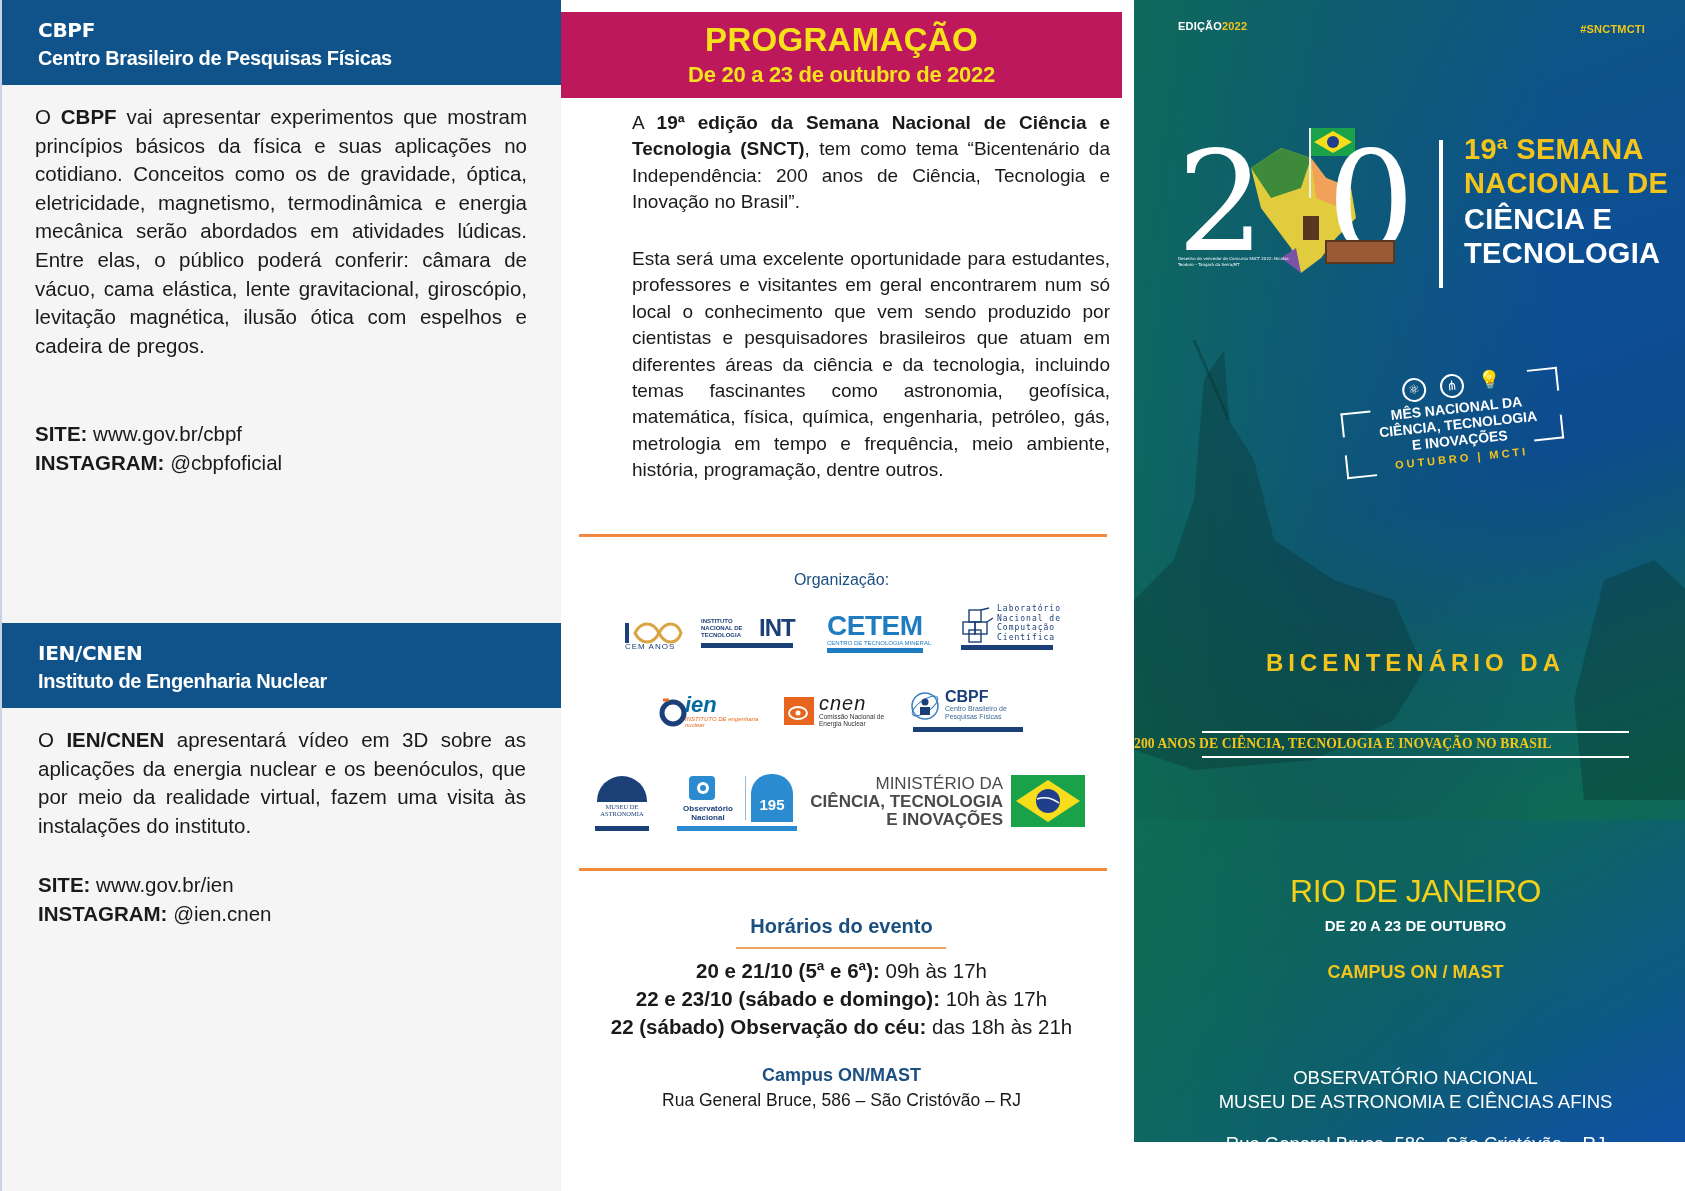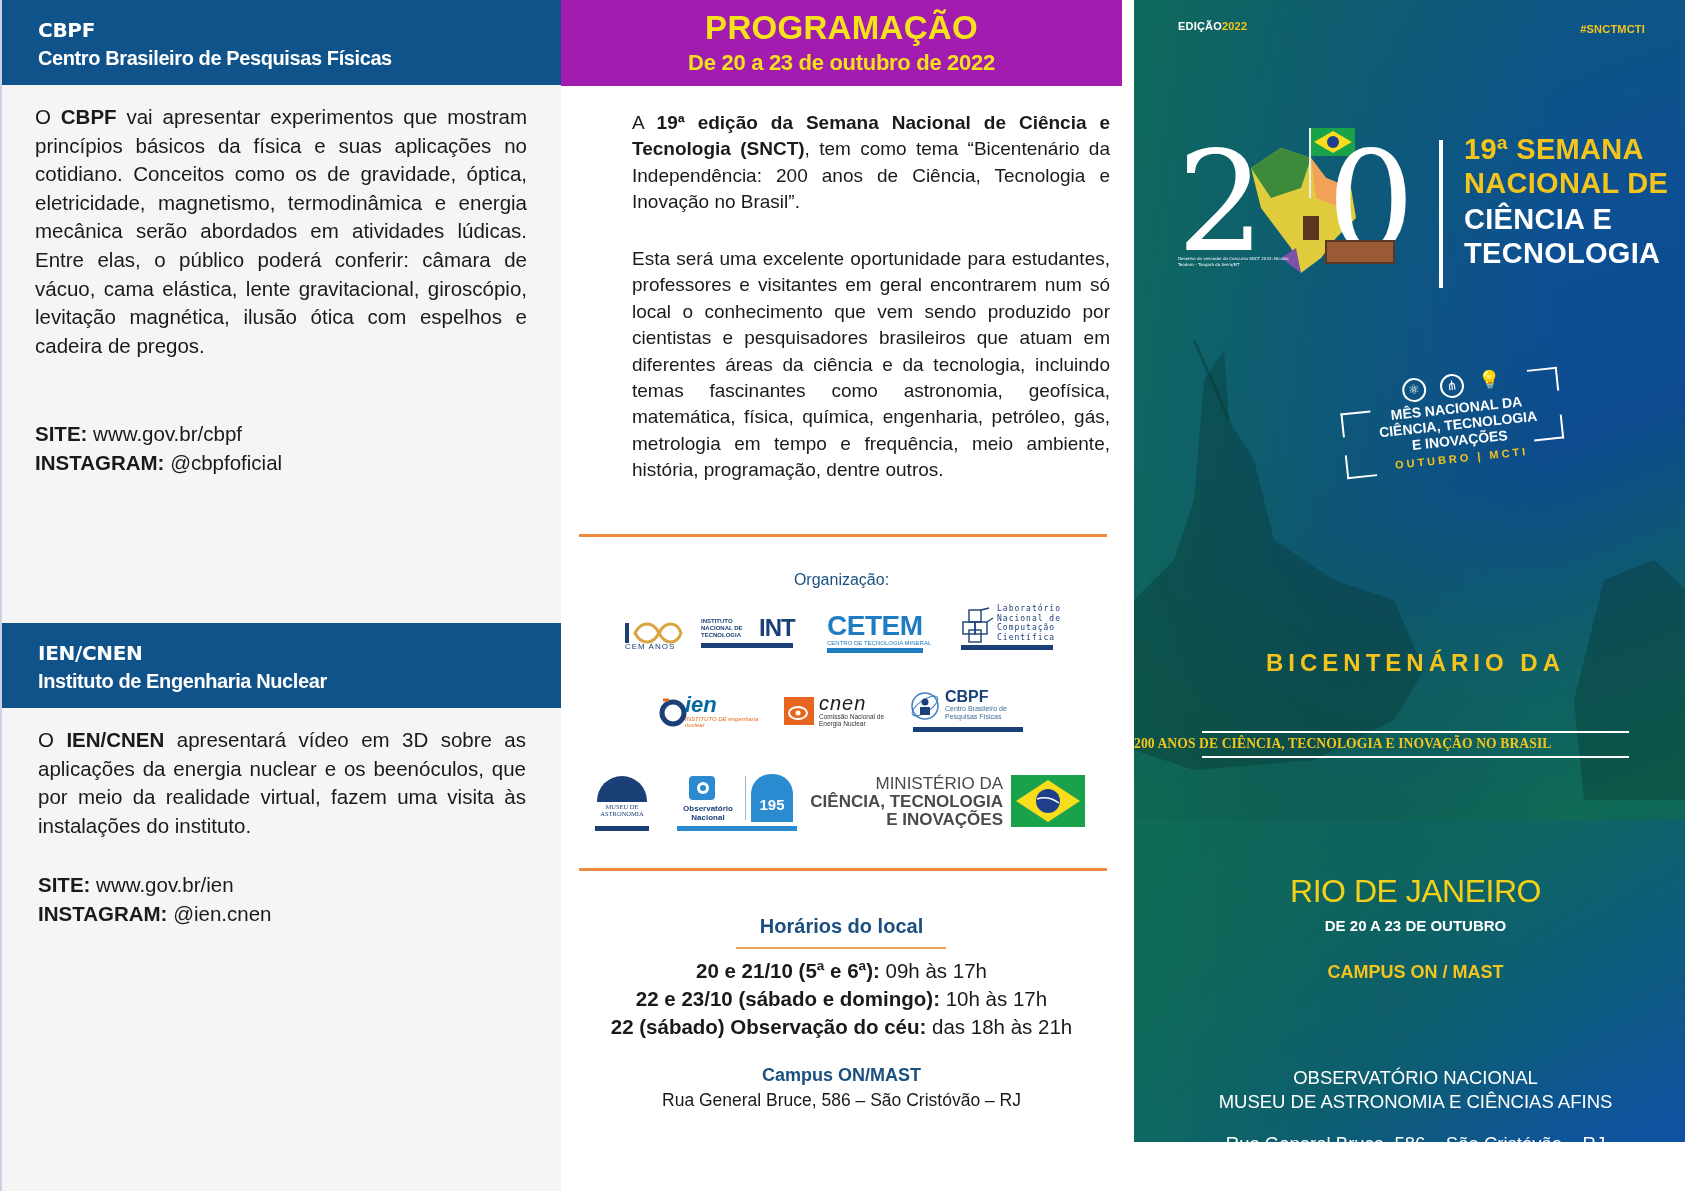--- a/index.html
+++ b/index.html
@@ -11,21 +11,21 @@
   .inst-header { position: absolute; left: 0; width: 561px; height: 85px; background: #10538a; color: #fff; padding: 16px 0 0 36px; }
   .inst-header .abbr { font-size: 20px; font-weight: bold; line-height: 28px; letter-spacing: -0.3px; }
   .inst-header .full { font-size: 20px; font-weight: bold; line-height: 28px; letter-spacing: -0.4px; font-family: "Liberation Sans", sans-serif; }
   .inst-body { position: absolute; left: 33px; width: 492px; font-size: 20.5px; line-height: 28.6px; text-align: justify; color: #1a1a1a; font-family: "Liberation Sans", sans-serif; }
   .inst-body b { font-weight: bold; }
   .inst-links { position: absolute; left: 33px; font-size: 20.5px; line-height: 28.6px; color: #1a1a1a; font-family: "Liberation Sans", sans-serif; }
   .inst-links b { font-weight: bold; }
 
   
   .col-mid { position: absolute; left: 561px; top: 0; width: 561px; height: 1191px; background: #ffffff; }
-  .prog-header { position: absolute; left: 0; top: 0; width: 561px; height: 86px; background: #a21caf; text-align: center; }
+  .prog-header { position: absolute; left: 0; top: 12px; width: 561px; height: 86px; background: #be185d; text-align: center; }
   .prog-title { color: #f6e21a; font-size: 33px; font-weight: bold; padding-top: 8px; line-height: 40px; letter-spacing: 0.3px; font-family: "Liberation Sans", sans-serif; }
   .prog-sub { color: #f6e21a; font-size: 22px; font-weight: bold; line-height: 30px; letter-spacing: -0.3px; font-family: "Liberation Sans", sans-serif; }
   .mid-para { position: absolute; left: 43px; width: 478px; font-size: 19px; line-height: 26.4px; text-align: justify; color: #1a1a1a; font-family: Liberation Sans, sans-serif; margin-left: 28px; }
   .mid-para b { font-weight: bold; }
   .orange-rule { position: absolute; left: 18px; width: 528px; height: 3px; background: #f0883e; }
 
   .org-label { position: absolute; left: 0; width: 561px; top: 571px; text-align: center; font-size: 16px; color: #1b4f80; font-family: "Liberation Sans", sans-serif; }
 
   .logo { position: absolute; display: flex; align-items: center; }
   .logo-bar { position: absolute; height: 5px; background: #1b3f77; }
@@ -194,21 +194,21 @@
   </div>
   <svg style="position:absolute; left:450px; top:775px;" width="74" height="52" viewBox="0 0 74 52">
     <rect width="74" height="52" fill="#1aa24a"></rect>
     <polygon points="37,5 69,26 37,47 5,26" fill="#f7dd1c"></polygon>
     <circle cx="37" cy="26" r="12" fill="#1f3f8c"></circle>
     <path d="M26 24 Q37 20 48 28" stroke="#fff" stroke-width="1.5" fill="none"></path>
   </svg>
 
   <div class="orange-rule" style="top:868px;"></div>
 
-  <div class="hours-title">Horários do local</div>
+  <div class="hours-title">Horários do evento</div>
   <div class="hours-rule"></div>
   <div class="hours-list">
     <div><b>20 e 21/10 (5ª e 6ª):</b><span> 09h às 17h</span></div>
     <div><b>22 e 23/10 (sábado e domingo):</b><span> 10h às 17h</span></div>
     <div><b>22 (sábado) Observação do céu:</b><span> das 18h às 21h</span></div>
   </div>
   <div class="campus-title">Campus ON/MAST</div>
   <div class="campus-addr">Rua General Bruce, 586 – São Cristóvão – RJ</div>
 </div>
 

